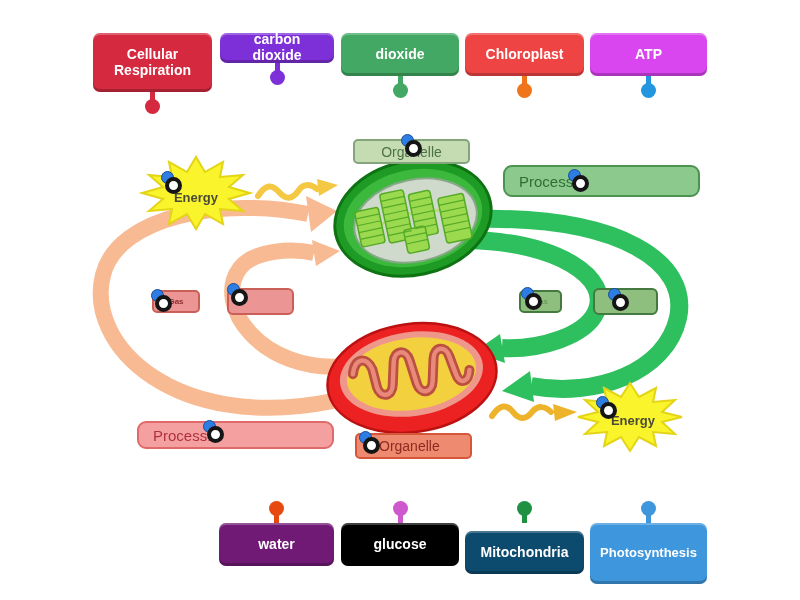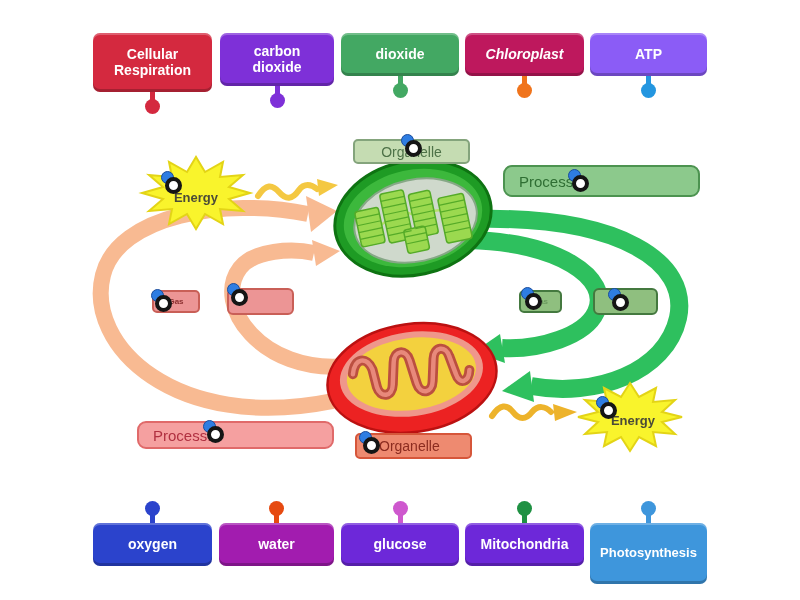--- a/index.html
+++ b/index.html
@@ -125,58 +125,53 @@
   </div>
   <div class="abox org-bottom" style="left: 355px; top: 433px; width: 117px; height: 26px; border-radius: 5px; background-color: rgb(238, 138, 112); border-color: rgb(214, 86, 58); color: rgb(140, 44, 32);">
     <span class="lbl">Organelle</span>
   </div>
 
   <div class="chip-wrap top" style="left:93px;top:33px;width:119px;height:59px;">
     <div class="chip" style="background-color: rgb(212, 41, 63);">Cellular Respiration</div>
     <span class="pin-stem" style="background-color: rgb(212, 41, 63);"></span>
     <span class="pin-ball" style="background-color: rgb(212, 41, 63);"></span>
   </div>
-  <div class="chip-wrap top" style="left:220px;top:33px;width:114px;height:53px;">
+  <div class="chip-wrap top" style="left:220px;top:33px;width:114px;height:30px;">
     <div class="chip" style="background-color: rgb(126, 48, 216);">carbon dioxide</div>
     <span class="pin-stem" style="background-color: rgb(126, 48, 216);"></span>
     <span class="pin-ball" style="background-color: rgb(126, 48, 216);"></span>
   </div>
   <div class="chip-wrap top" style="left:341px;top:33px;width:118px;height:43px;">
     <div class="chip" style="background-color: rgb(67, 168, 99);">dioxide</div>
     <span class="pin-stem" style="background-color: rgb(67, 168, 99);"></span>
     <span class="pin-ball" style="background-color: rgb(67, 168, 99);"></span>
   </div>
   <div class="chip-wrap top" style="left:465px;top:33px;width:119px;height:43px;">
-    <div class="chip" style="background-color: #be185d; font-style: italic;">Chloroplast</div>
+    <div class="chip" style="background-color: #ef4444;">Chloroplast</div>
     <span class="pin-stem" style="background-color: rgb(240, 116, 28);"></span>
     <span class="pin-ball" style="background-color: rgb(240, 116, 28);"></span>
   </div>
   <div class="chip-wrap top" style="left:590px;top:33px;width:117px;height:43px;">
-    <div class="chip" style="background-color: #8b5cf6;">ATP</div>
+    <div class="chip" style="background-color: #d946ef;">ATP</div>
     <span class="pin-stem" style="background-color: rgb(36, 150, 224);"></span>
     <span class="pin-ball" style="background-color: rgb(36, 150, 224);"></span>
   </div>
 
-  <div class="chip-wrap bottom" style="left:93px;top:523px;width:119px;height:43px;">
-    <div class="chip" style="background-color: rgb(43, 67, 204);">oxygen</div>
-    <span class="pin-stem" style="background-color: rgb(43, 67, 204);"></span>
-    <span class="pin-ball" style="background-color: rgb(43, 67, 204);"></span>
-  </div>
   <div class="chip-wrap bottom" style="left:219px;top:523px;width:115px;height:43px;">
-    <div class="chip" style="background-color: #a21caf;">water</div>
+    <div class="chip" style="background-color: #701a75;">water</div>
     <span class="pin-stem" style="background-color: rgb(230, 74, 17);"></span>
     <span class="pin-ball" style="background-color: rgb(230, 74, 17);"></span>
   </div>
   <div class="chip-wrap bottom" style="left:341px;top:523px;width:118px;height:43px;">
-    <div class="chip" style="background-color: #6d28d9;">glucose</div>
+    <div class="chip" style="background-color: #000000;">glucose</div>
     <span class="pin-stem" style="background-color: rgb(206, 88, 206);"></span>
     <span class="pin-ball" style="background-color: rgb(206, 88, 206);"></span>
   </div>
   <div class="chip-wrap bottom" style="left:465px;top:523px;width:119px;height:43px;">
-    <div class="chip" style="background-color: #6d28d9;">Mitochondria</div>
+    <div class="chip" style="background-color: #0c4a6e; margin-top: 8px;">Mitochondria</div>
     <span class="pin-stem" style="background-color: rgb(31, 145, 67);"></span>
     <span class="pin-ball" style="background-color: rgb(31, 145, 67);"></span>
   </div>
   <div class="chip-wrap bottom" style="left:590px;top:523px;width:117px;height:61px;">
     <div class="chip small" style="background-color: rgb(62, 150, 220);">Photosynthesis</div>
     <span class="pin-stem" style="background-color: rgb(62, 150, 220);"></span>
     <span class="pin-ball" style="background-color: rgb(62, 150, 220);"></span>
   </div>
 
   <div class="marker" style="left:165px;top:177px;">

